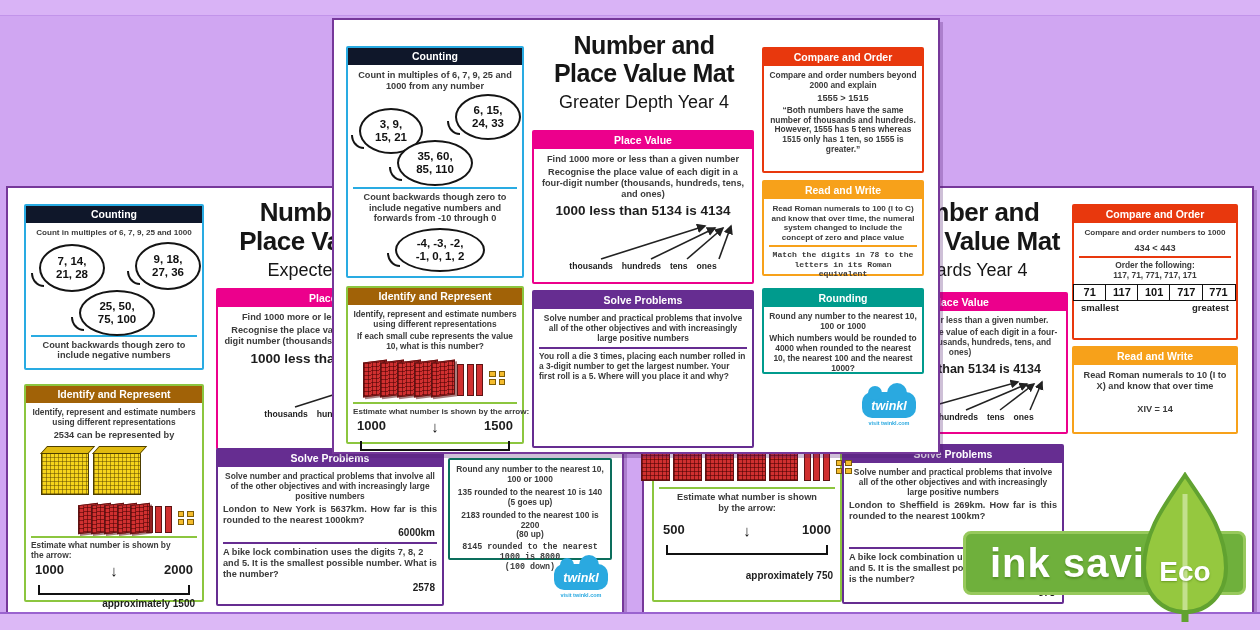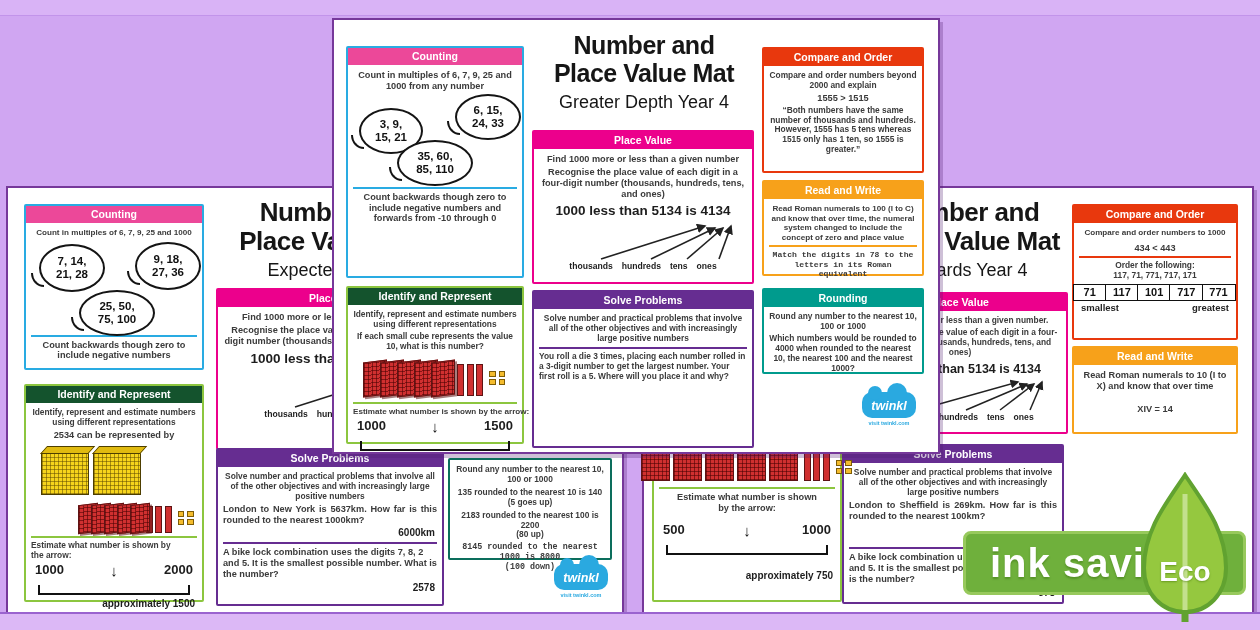--- a/index.html
+++ b/index.html
@@ -14,22 +14,22 @@
   .box{position:absolute;border:2px solid;border-radius:2px;background:#fff;box-sizing:border-box;}
   .box-hd{font-size:10.5px;font-weight:bold;color:#fff;text-align:center;padding:2px 2px 3px;}
   .box-bd{padding:3px 5px;text-align:center;font-weight:bold;color:#3b3b3b;font-size:9.2px;line-height:1.18;}
   .box-bd p{margin:2px 0;}
   .sm{font-size:8.4px;}
   .xs{font-size:8.1px;white-space:nowrap;}
   .left-align{text-align:left;}
   .just{text-align:justify;}
   .pre{white-space:pre-line;}
   .hr{border:0;border-top:2px solid;margin:3px 0;}
-  .acc-blue{border-color:#29abe2;} .acc-blue>.box-hd{background:#ec4899;} .acc-blue .hr{border-color:#29abe2;}
-  .acc-green{border-color:#8cc63f;} .acc-green>.box-hd{background:#14532d;} .acc-green .hr{border-color:#8cc63f;}
+  .acc-blue{border-color:#29abe2;} .acc-blue>.box-hd{background:#0f172a;} .acc-blue .hr{border-color:#29abe2;}
+  .acc-green{border-color:#8cc63f;} .acc-green>.box-hd{background:#a16207;} .acc-green .hr{border-color:#8cc63f;}
   .acc-pink{border-color:#ec008c;} .acc-pink>.box-hd{background:#ec008c;}
   .acc-red{border-color:#e8380d;} .acc-red>.box-hd{background:#e8380d;} .acc-red .hr{border-color:#e8380d;}
   .acc-orange{border-color:#f7a11a;} .acc-orange>.box-hd{background:#f7a11a;} .acc-orange .hr{border-color:#f7a11a;}
   .acc-purple{border-color:#662d91;} .acc-purple>.box-hd{background:#662d91;} .acc-purple .hr{border-color:#662d91;}
   .acc-teal{border-color:#009b8d;} .acc-teal>.box-hd{background:#009b8d;}
   .acc-dteal{border-color:#0c6e5c;border-width:2.5px;}
   .title{position:absolute;text-align:center;color:#161616;}
   .t1,.t2{font-size:26px;font-weight:bold;line-height:1.1;letter-spacing:-0.5px;}
   .sub{font-size:18px;margin-top:5px;}
   .bubbles{position:relative;}
@@ -322,20 +322,24 @@
         <div class="bubbles" style="height:90px;">
           <div class="bubble" style="left:6px;top:14px;width:60px;height:42px;">3, 9,
 15, 21</div>
           <div class="bubble" style="left:102px;top:0px;width:62px;height:42px;">6, 15,
 24, 33</div>
           <div class="bubble" style="left:44px;top:46px;width:72px;height:42px;">35, 60,
 85, 110</div>
         </div>
         <div class="hr"></div>
         <p>Count backwards though zero to include negative numbers and forwards from -10 through 0</p>
+        <div class="bubbles" style="height:44px;">
+          <div class="bubble" style="left:42px;top:2px;width:86px;height:40px;">-4, -3, -2,
+-1, 0, 1, 2</div>
+        </div>
       </div>
     </div>
 
     <div class="box acc-green" style="left:12px;top:266px;width:178px;height:158px;">
       <div class="box-hd">Identify and Represent</div>
       <div class="box-bd">
         <p class="sm">Identify, represent and estimate numbers using different representations</p>
         <p class="sm">If each small cube represents the value 10, what is this number?</p>
         <div class="flats">
           <div class="flat"></div>

